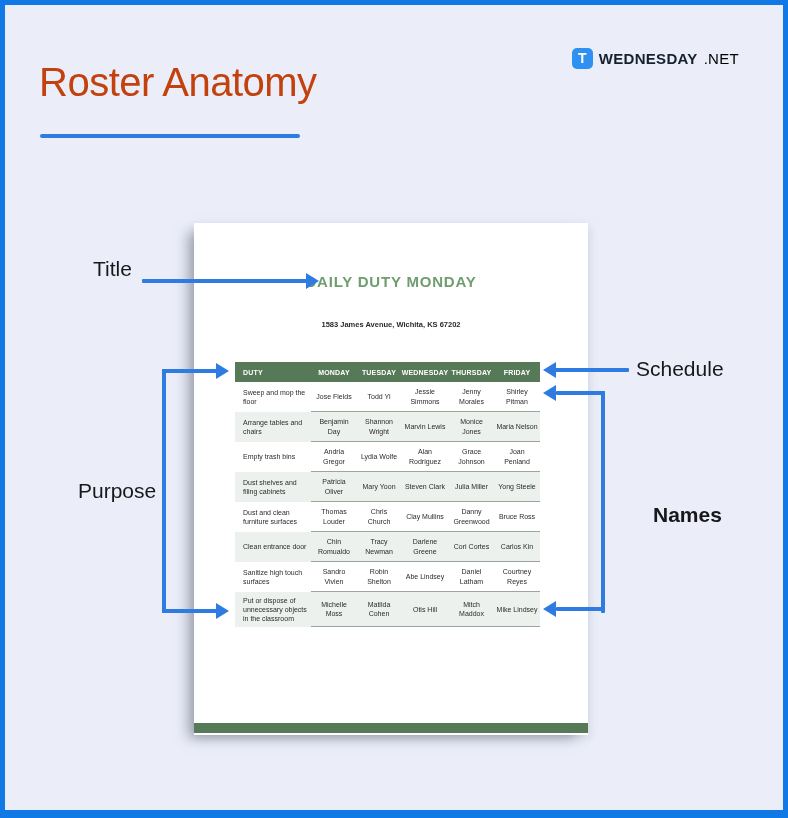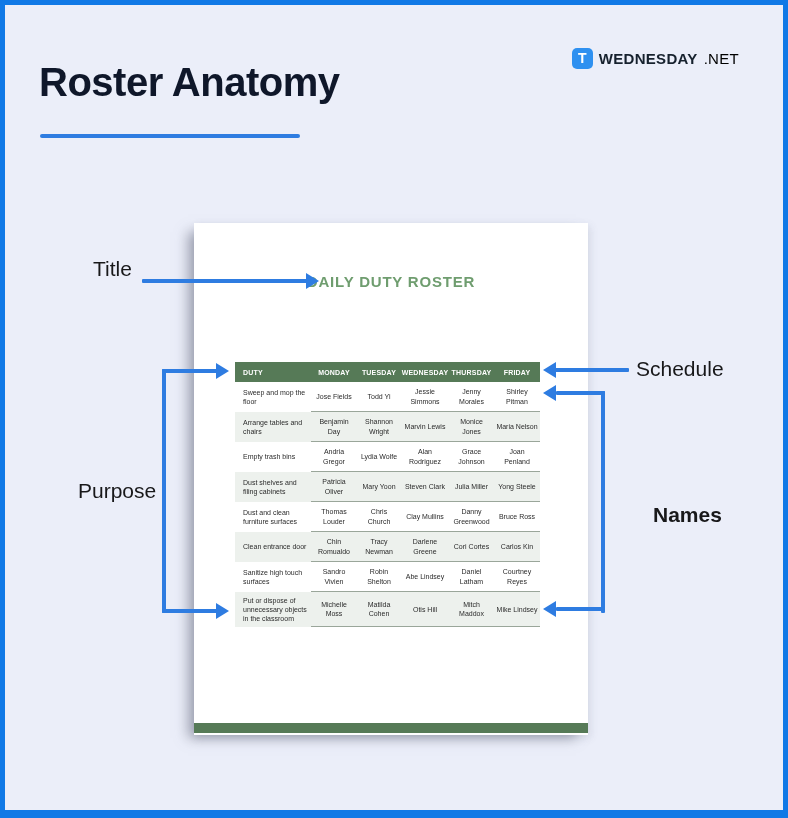--- a/index.html
+++ b/index.html
@@ -15,21 +15,21 @@
   body{font-family:"Liberation Sans",sans-serif;background:#fff;}
   .frame{
     position:relative;width:788px;height:818px;overflow:hidden;
     background:var(--bg);
     border-style:solid;border-color:var(--frame-blue);
     border-width:5px 5px 8px 5px;
   }
   
   .page-title{
     position:absolute;left:34px;top:55px;
-    font-size:40px;font-weight:700;color:#0f172a;letter-spacing:-0.5px;
+    font-size:40px;font-weight:400;color:#c2410c;letter-spacing:-0.5px;
   }
   .title-underline{
     position:absolute;left:35px;top:129px;width:260px;height:4px;
     background:var(--accent-blue);border-radius:2px;
   }
   .brand{
     position:absolute;top:42px;right:44px;height:22px;
     display:flex;align-items:center;gap:6px;cursor:pointer;
   }
   .brand-icon{
@@ -88,21 +88,22 @@
   <div class="page-title">Roster Anatomy</div>
   <div class="title-underline"></div>
 
   <div class="brand">
     <span class="brand-icon">T</span>
     <span class="brand-name">WEDNESDAY</span>
       <span class="brand-suffix">.NET</span>
   </div>
 
   <div class="paper">
-    <div class="doc-title">DAILY DUTY ROSTER</div>
+    <div class="doc-title">DAILY DUTY MONDAY</div>
+    <div class="doc-addr">1583 James Avenue, Wichita, KS 67202</div>
 
     <div class="duty-table">
       <div class="t-head">
         <span class="th col-duty">DUTY</span>
         <span class="th col-0">MONDAY</span>
         <span class="th col-1">TUESDAY</span>
         <span class="th col-2">WEDNESDAY</span>
         <span class="th col-3">THURSDAY</span>
         <span class="th col-4">FRIDAY</span>
       </div>

